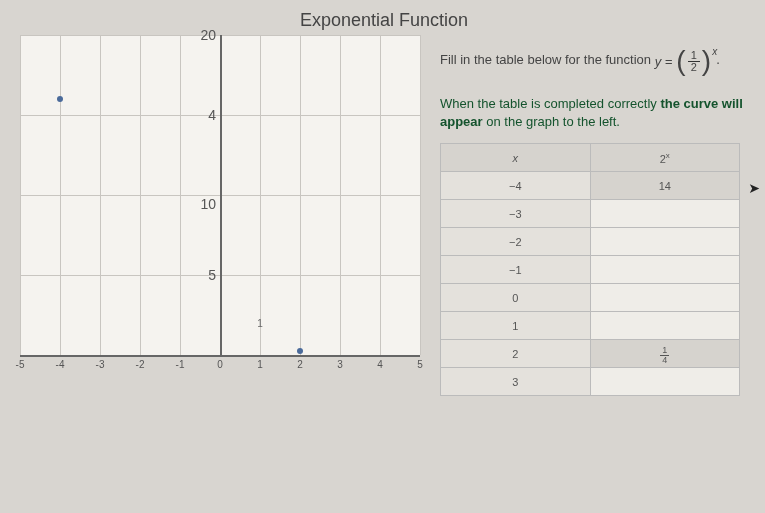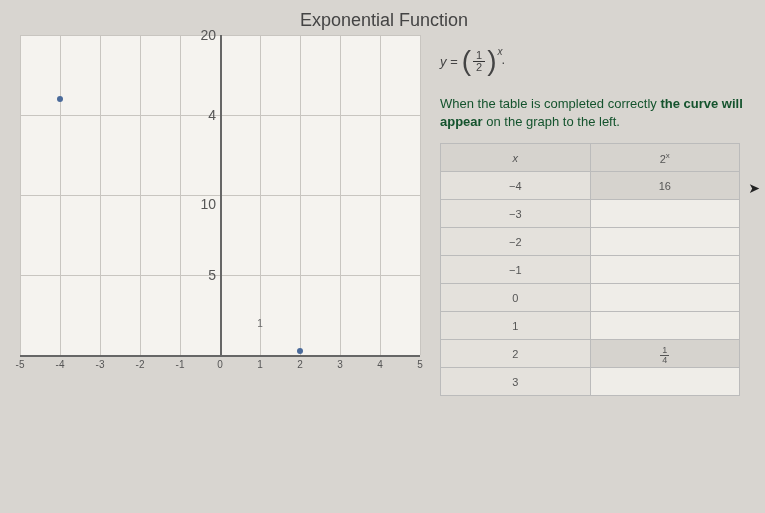--- a/index.html
+++ b/index.html
@@ -104,20 +104,21 @@
     <div class="y-lbl" style="left: 166px; top: 0px;">20</div>
     <div class="axis-v" style="left: 200px;"></div>
     <div class="axis-h" style="top: 320px;"></div>
     <div class="point" style="left: 40px; top: 64px;"></div>
     <div class="point" style="left: 280px; top: 316px;"></div>
     <div style="position: absolute; left: 240px; top: 288px; font-size: 10px; color: rgb(102, 102, 102); transform: translate(-50%, -50%);">1</div>
   </div>
 
 <div class="right">
   <div class="instr1">
+    <span>Fill in the table below for the function </span>
     <span class="func">
       <span style="font-style:italic; margin-right:4px;">y =</span>
       <span class="paren">(</span>
       <span class="frac">
         <span class="n">1</span>
         <span class="d">2</span>
       </span>
       <span class="paren">)</span>
       <span class="exp">x</span>
     </span><span>.</span>
@@ -129,21 +130,21 @@
   <table class="table">
     <thead>
       <tr>
         <th><span style="font-style:italic">x</span></th>
         <th><span class="hdr-exp"><span>2</span><sup>x</sup></span></th>
       </tr>
     </thead>
     <tbody id="tbody">
         <tr>
           <td class="in">−4</td>
-          <td class="out filled">16</td>
+          <td class="out filled">14</td>
         </tr>
         <tr>
           <td class="in">−3</td>
           <td class="out"></td>
         </tr>
         <tr>
           <td class="in">−2</td>
           <td class="out"></td>
         </tr>
         <tr>

